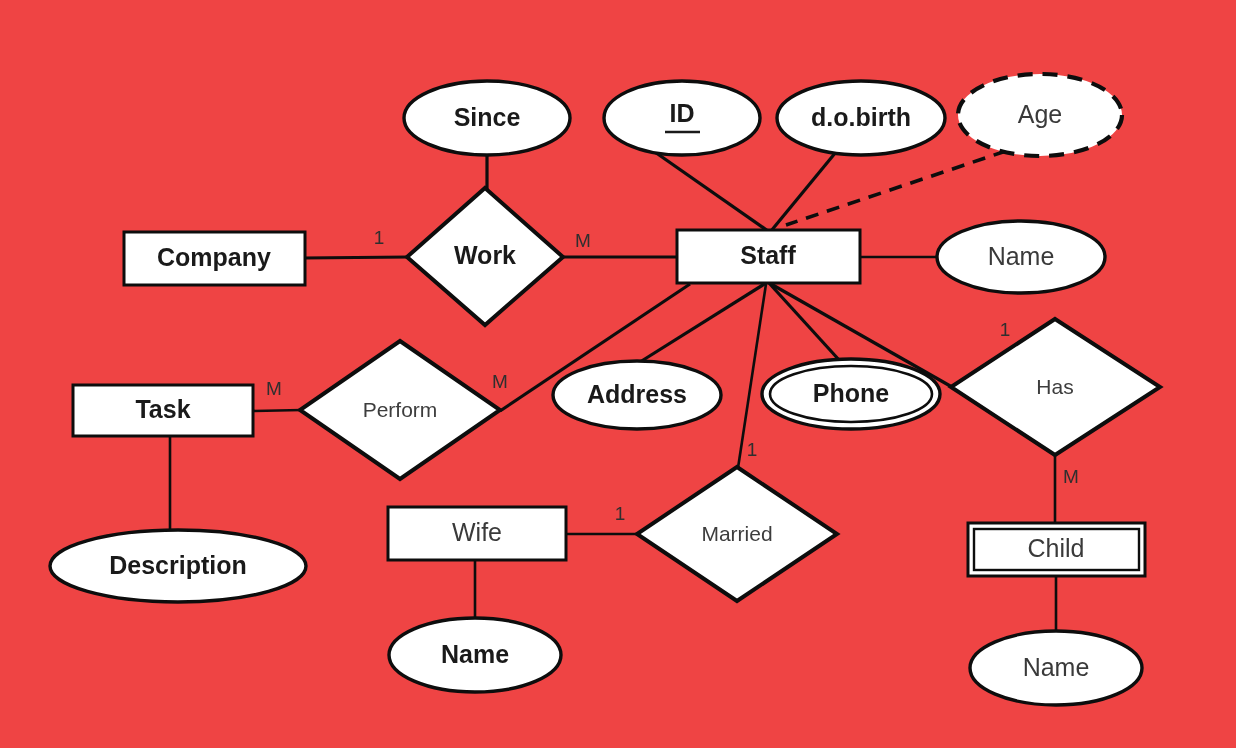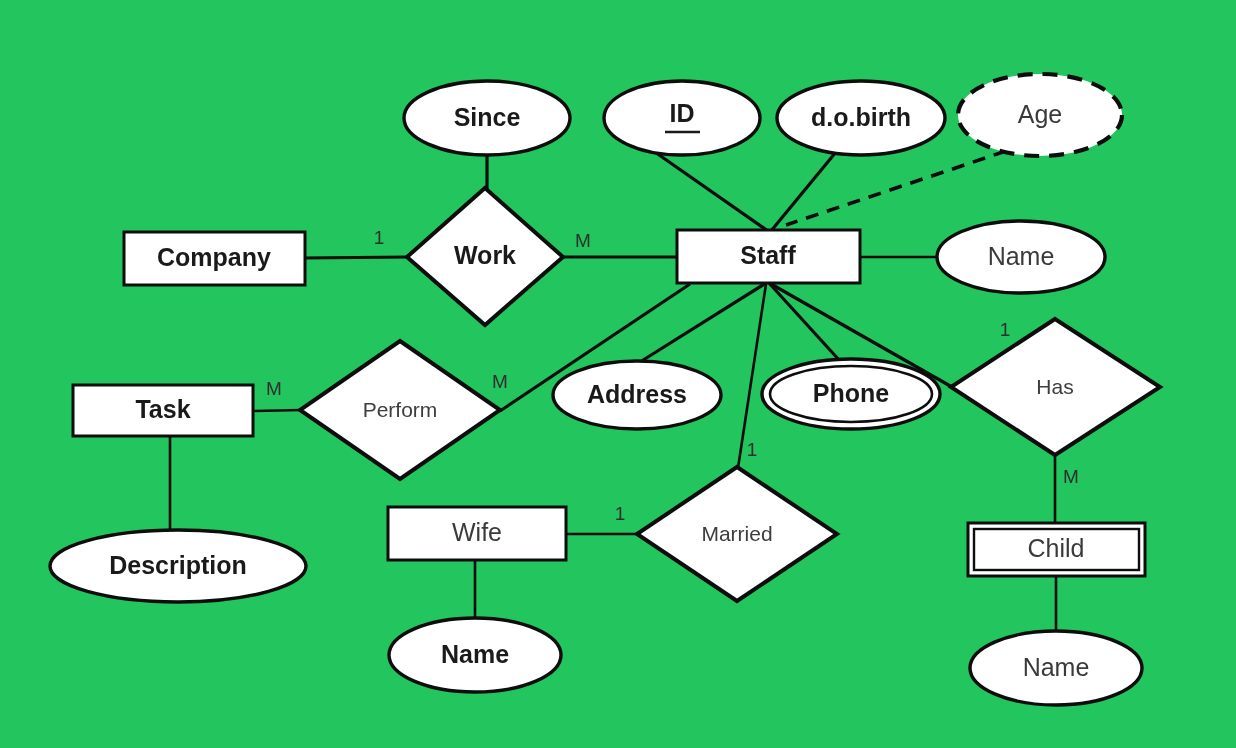--- a/index.html
+++ b/index.html
@@ -8,21 +8,21 @@
     padding: 0;
     background: #ffffff;
   }
   body {
     font-family: "Liberation Sans", sans-serif;
   }
   #canvas-wrap {
     position: relative;
     width: 1236px;
     height: 748px;
-    background: #22c55e;
+    background: #ef4444;
     overflow: hidden;
   }
   #er-svg {
     position: absolute;
     left: 0;
     top: 0;
     width: 1236px;
     height: 748px;
   }
   .link-line {

